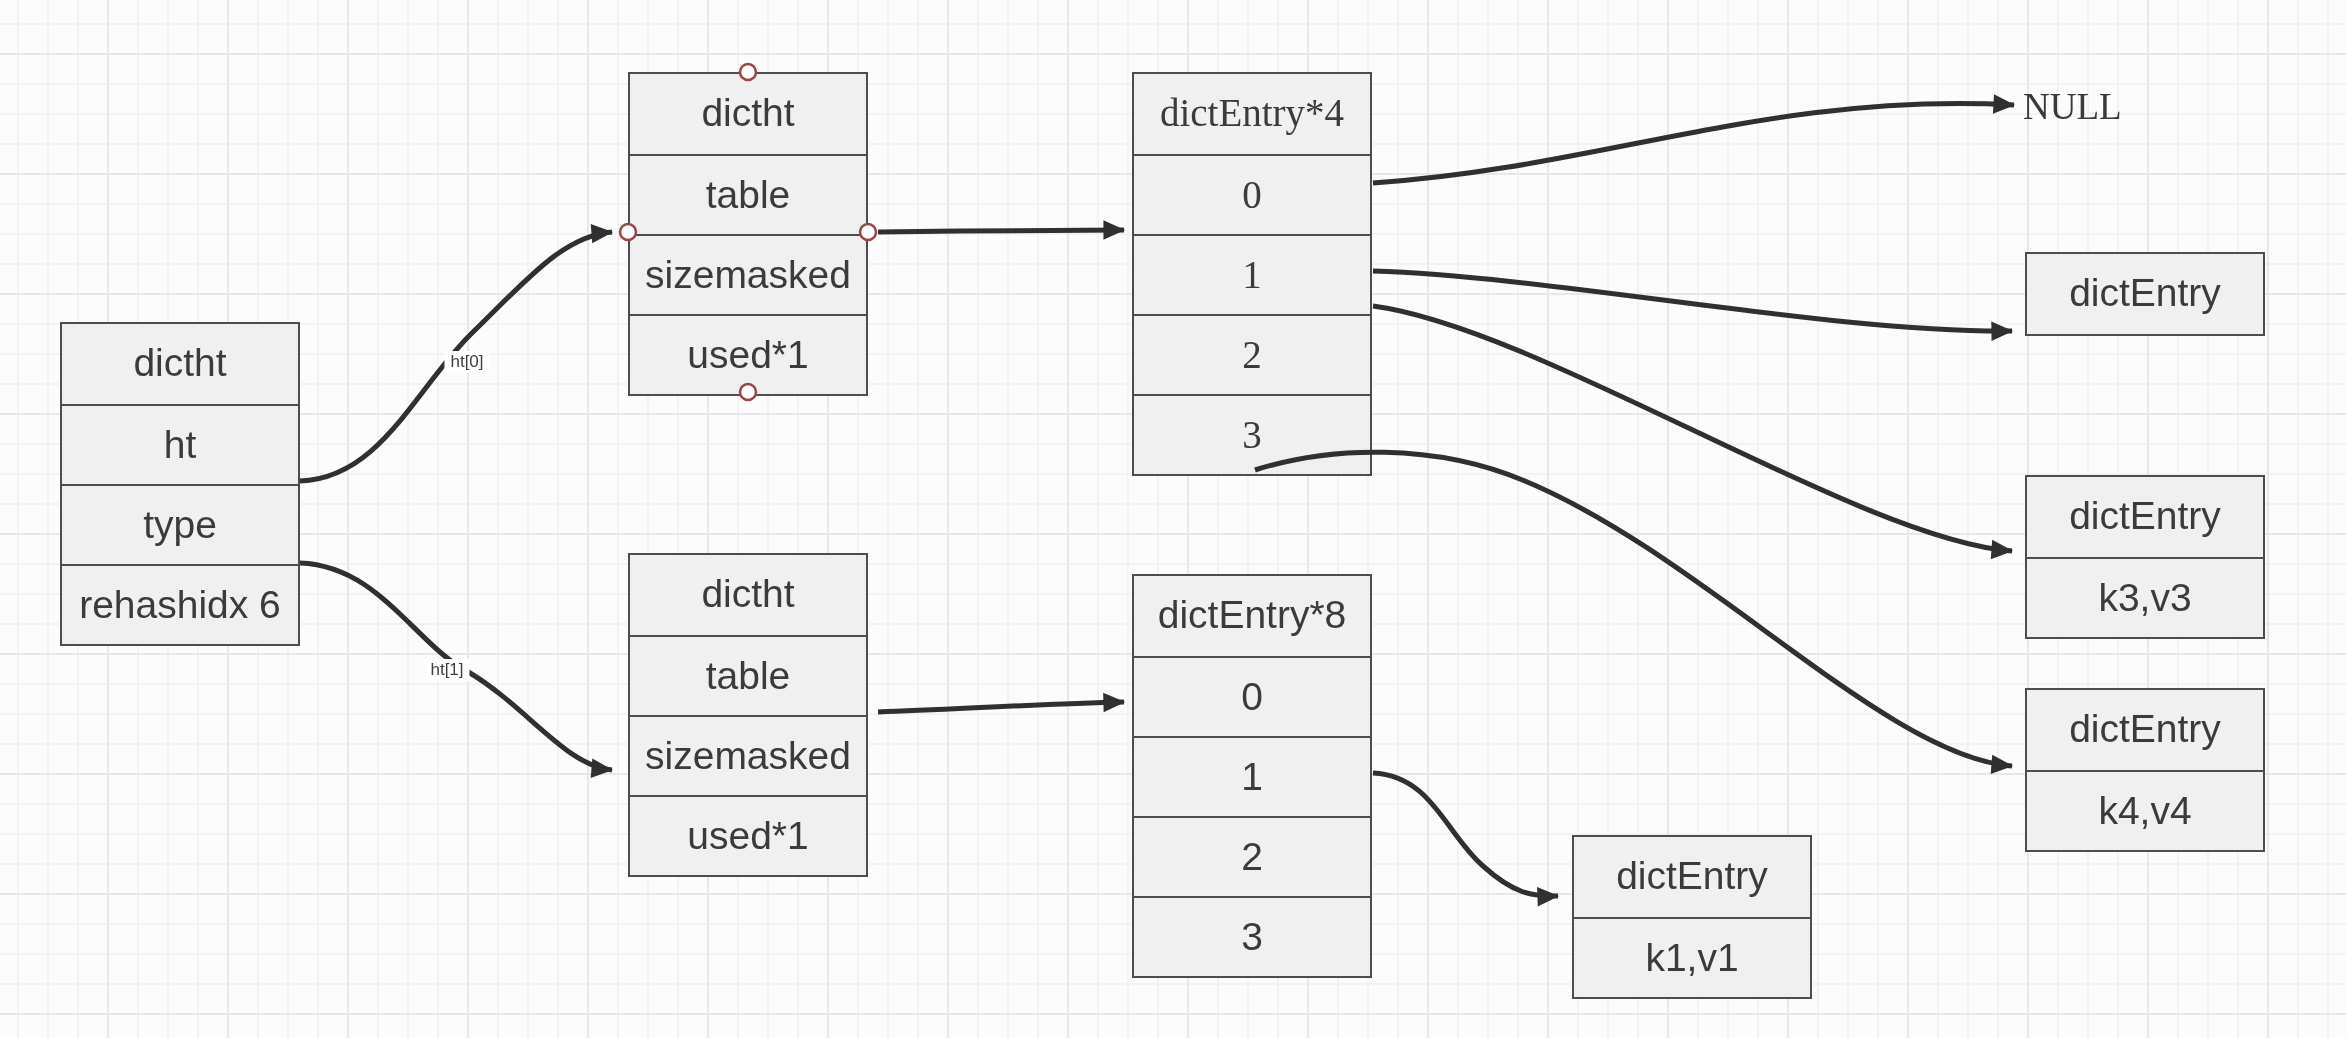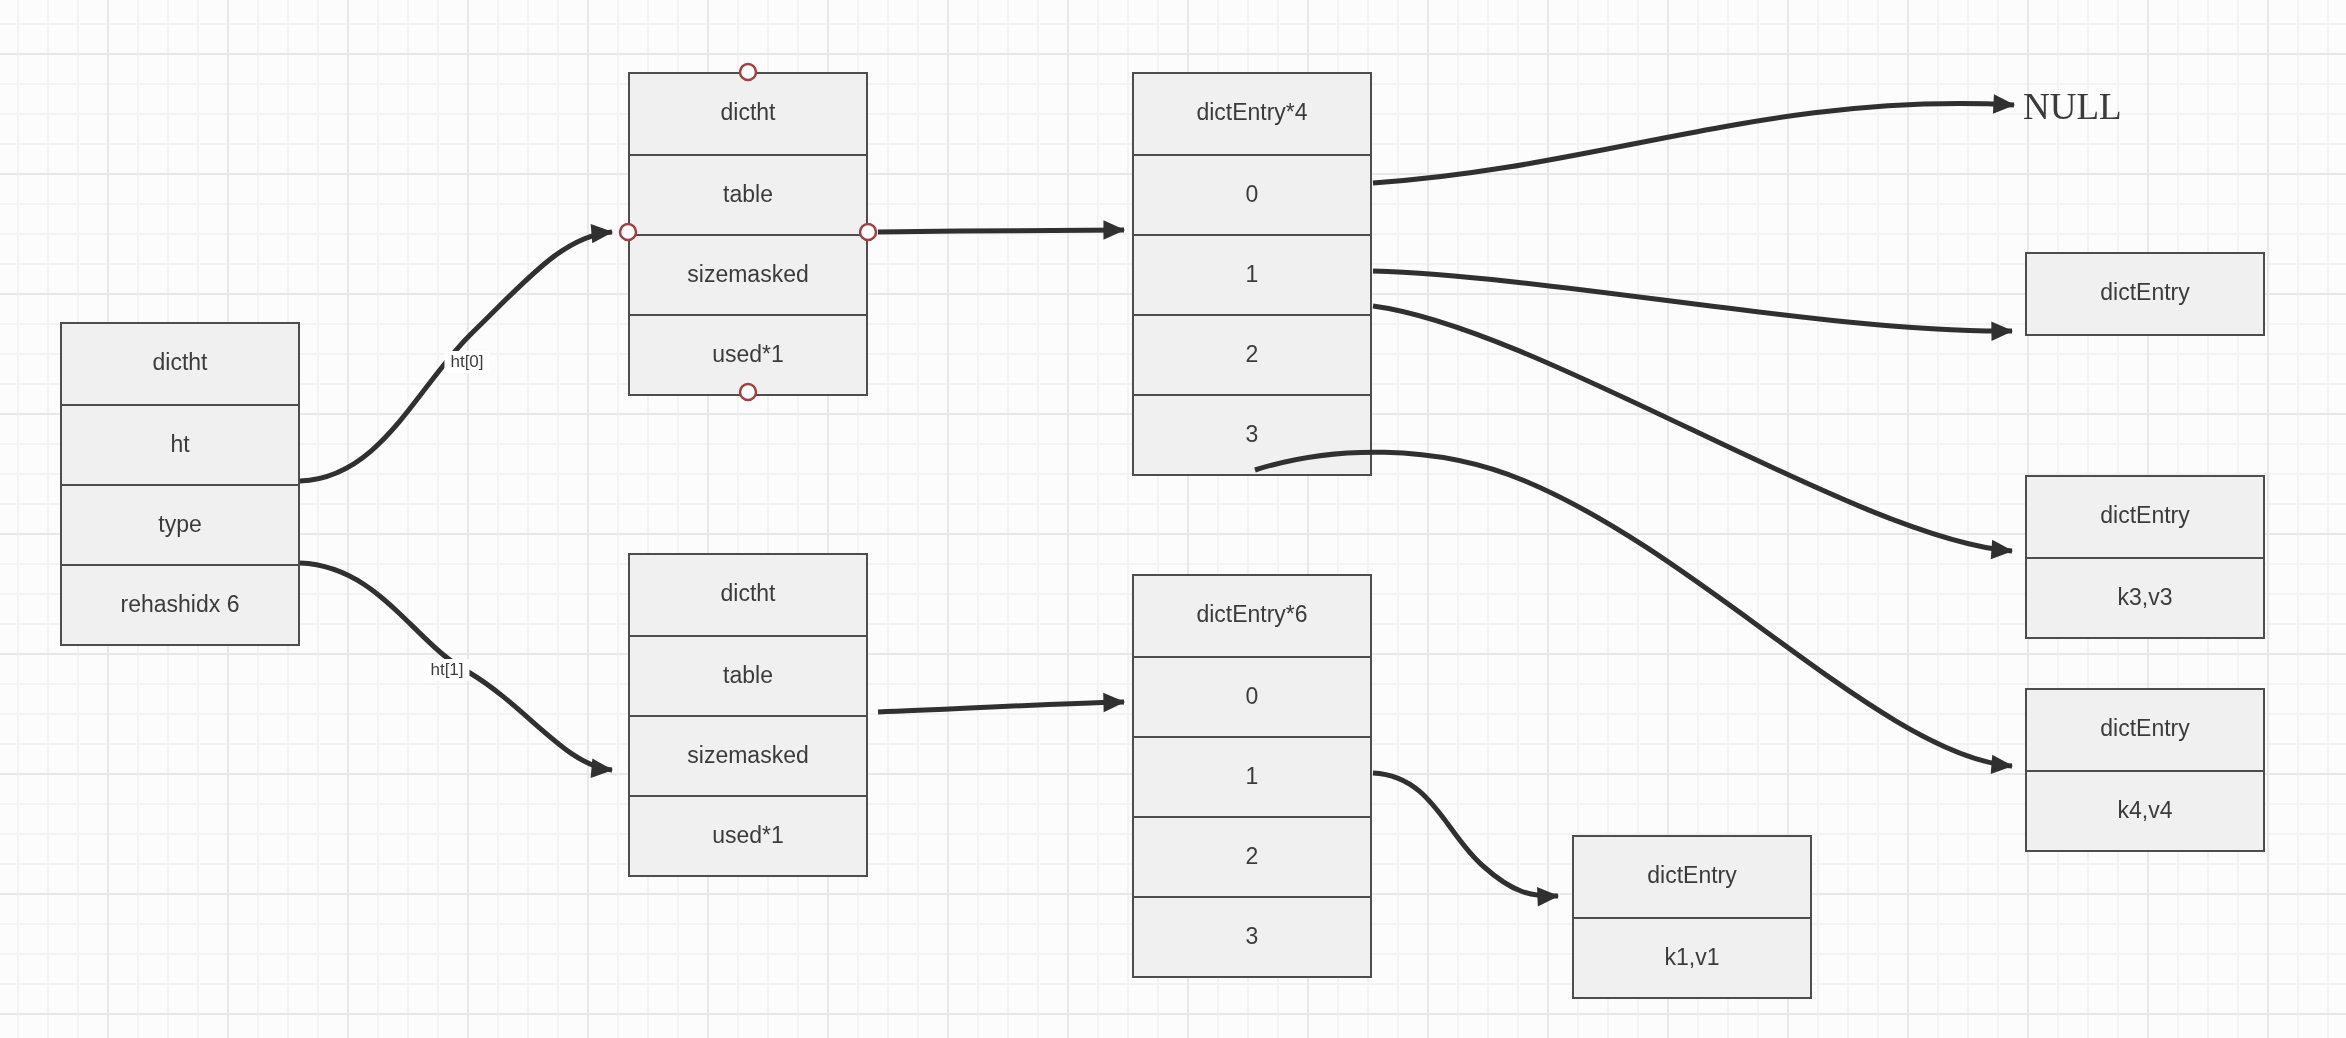--- a/index.html
+++ b/index.html
@@ -21,21 +21,21 @@
     background-size:120px 120px,120px 120px,30px 30px,30px 30px;
     background-position:0 53px,107px 0,0 23px,17px 0;
   }
   .node{
     position:absolute;width:240px;z-index:10;
     border:2.5px solid var(--node-border);
     background:var(--node-fill);
   }
   .cell{
     height:80px;line-height:77px;text-align:center;
-    font-size:23px;color:var(--text);white-space:nowrap;
+    font-size:39px;color:var(--text);white-space:nowrap;
   }
   .cell + .cell{border-top:2.5px solid var(--node-border);}
   svg.edges{position:absolute;left:0;top:0;z-index:20;pointer-events:none;}
   svg.edges path.edge{stroke:var(--edge);stroke-width:5;fill:none;}
   svg.edges circle.handle{fill:#ffffff;stroke:var(--handle);stroke-width:2.5;}
   .edge-label{
     position:absolute;transform:translate(-50%,-50%);z-index:30;
     background:var(--label-bg);padding:1px 6px;
     font-size:17px;color:#3d3d3d;white-space:nowrap;
   }
@@ -85,30 +85,30 @@
     <div class="cell">used*1</div>
   </div>
 
   <div class="node" style="left:628px;top:553px;">
     <div class="cell">dictht</div>
     <div class="cell">table</div>
     <div class="cell">sizemasked</div>
     <div class="cell">used*1</div>
   </div>
 
-  <div class="node" style="left:1132px;top:72px;">
+  <div class="node" style="left:1132px;top:72px;font-family:Liberation Serif, serif;">
     <div class="cell">dictEntry*4</div>
     <div class="cell">0</div>
     <div class="cell">1</div>
     <div class="cell">2</div>
     <div class="cell">3</div>
   </div>
 
   <div class="node" style="left:1132px;top:574px;">
-    <div class="cell">dictEntry*6</div>
+    <div class="cell">dictEntry*8</div>
     <div class="cell">0</div>
     <div class="cell">1</div>
     <div class="cell">2</div>
     <div class="cell">3</div>
   </div>
 
   <div class="node" style="left:2025px;top:252px;">
     <div class="cell">dictEntry</div>
   </div>
 

